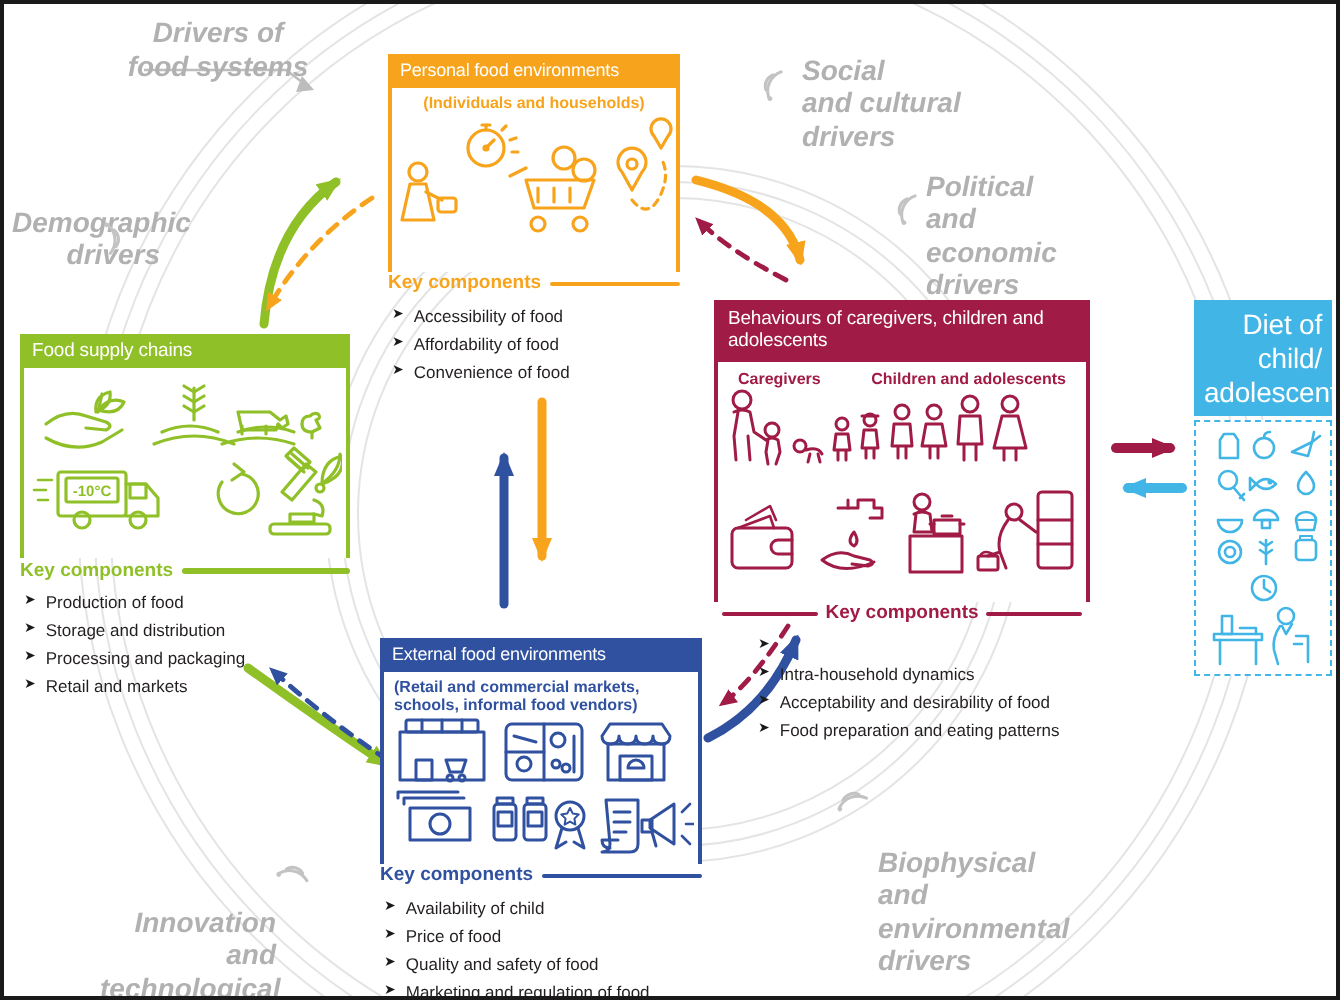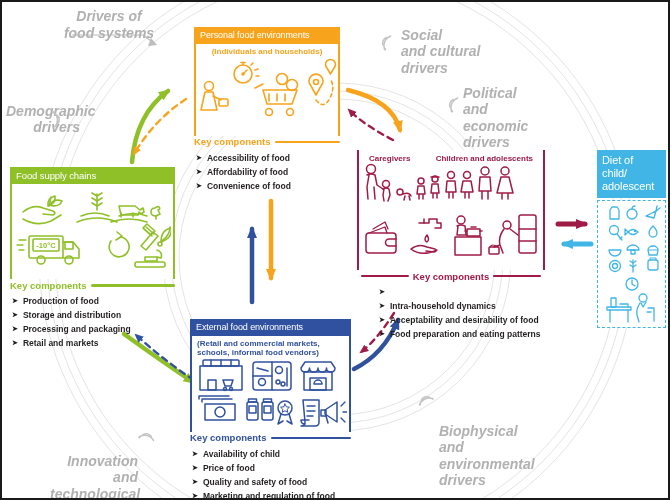--- a/index.html
+++ b/index.html
@@ -22,21 +22,21 @@
     color:#fff;font-weight:normal;font-size:9px;line-height:1.2;
     padding:3px 6px;letter-spacing:-0.1px;
   }
   .bd{background:#fff;border-style:solid;border-width:0 2.5px;box-sizing:border-box;}
   .sub{font-weight:bold;font-size:8px;line-height:1.2;padding:3px 5px 0 5px;}
   .center{text-align:center;}
   .kcrow{display:flex;align-items:center;gap:4px;height:12px;}
   .kcline{height:2.5px;flex:1;border-radius:2px;}
   .kclab{font-weight:bold;font-size:9.5px;white-space:nowrap;}
   ul.kc{list-style:none;margin:3px 0 0 0;padding:0 0 0 2px;}
-  ul.kc li{display:flex;gap:5px;font-size:8.5px;line-height:14px;color:#231f20;font-weight:700;}
+  ul.kc li{display:flex;gap:5px;font-size:8.5px;line-height:14px;color:#231f20;font-weight:400;}
   .bmark{font-size:7px;color:#1a1a1a;line-height:14px;}
   .grouplabels{display:flex;justify-content:space-between;padding:4px 10px 0 10px;
     font-size:8px;font-weight:bold;}
   .preline{white-space:pre-line;}
 </style>
 </head>
 <body>
 
 <div id="canvas">
 
@@ -371,20 +371,21 @@
           <span>Quality and safety of food</span>
         </li>
       <li>
           <span class="bmark">➤</span>
           <span>Marketing and regulation of food</span>
         </li>
     </ul>
   </div>
 
   <div class="box" style="left:355px;top:148px;width:188px;">
+    <div class="hdr" style="background:#A01B45;font-size:9.5px;padding:4px 7px;">Behaviours of caregivers, children and adolescents</div>
     <div class="bd" style="border-color:#A01B45;height:120px;">
       <div class="grouplabels" style="color:#A01B45;">
         <span>Caregivers</span>
         <span>Children and adolescents</span>
       </div>
       <svg width="180" height="100" viewBox="0 0 180 100" fill="none" stroke="#A01B45" stroke-width="1.5" stroke-linecap="round" stroke-linejoin="round" style="margin:0 auto;display:block">
         <g>
           <circle cx="10" cy="6" r="4.5"></circle>
             <path d="M6,12 q4,-2 8,0 l2,10 l6,4 M8,12 l-2,12 l1,12 M13,24 l1,12"></path>
           <circle cx="25" cy="21" r="3.5"></circle>
@@ -454,21 +455,21 @@
           <span>Acceptability and desirability of food</span>
         </li>
       <li>
           <span class="bmark">➤</span>
           <span>Food preparation and eating patterns</span>
         </li>
     </ul>
   </div>
 
   <div class="box" style="left:595px;top:148px;width:69px;">
-    <div class="hdr preline" style="background:#41B6E6;font-size:11px;padding:4px 5px;">Diet of child/
+    <div class="hdr preline" style="background:#41B6E6;font-size:14px;padding:4px 5px;text-align:right;">Diet of child/
 adolescent</div>
     <div style="border:1.5px dashed #41B6E6;margin-top:2px;background:#fff;padding:3px 1px;">
       <svg width="60" height="120" viewBox="0 0 60 120" fill="none" stroke="#41B6E6" stroke-width="1.3" stroke-linecap="round" stroke-linejoin="round" style="display:block;margin:0 auto">
         <g>
             <path d="M8,6 l2,-3 h5 l2,3 v9 h-9 z"></path>
           </g>
         <g>
             <circle cx="30" cy="10" r="5"></circle>
             <path d="M30,5 q0,-3 3,-3"></path>
           </g>

